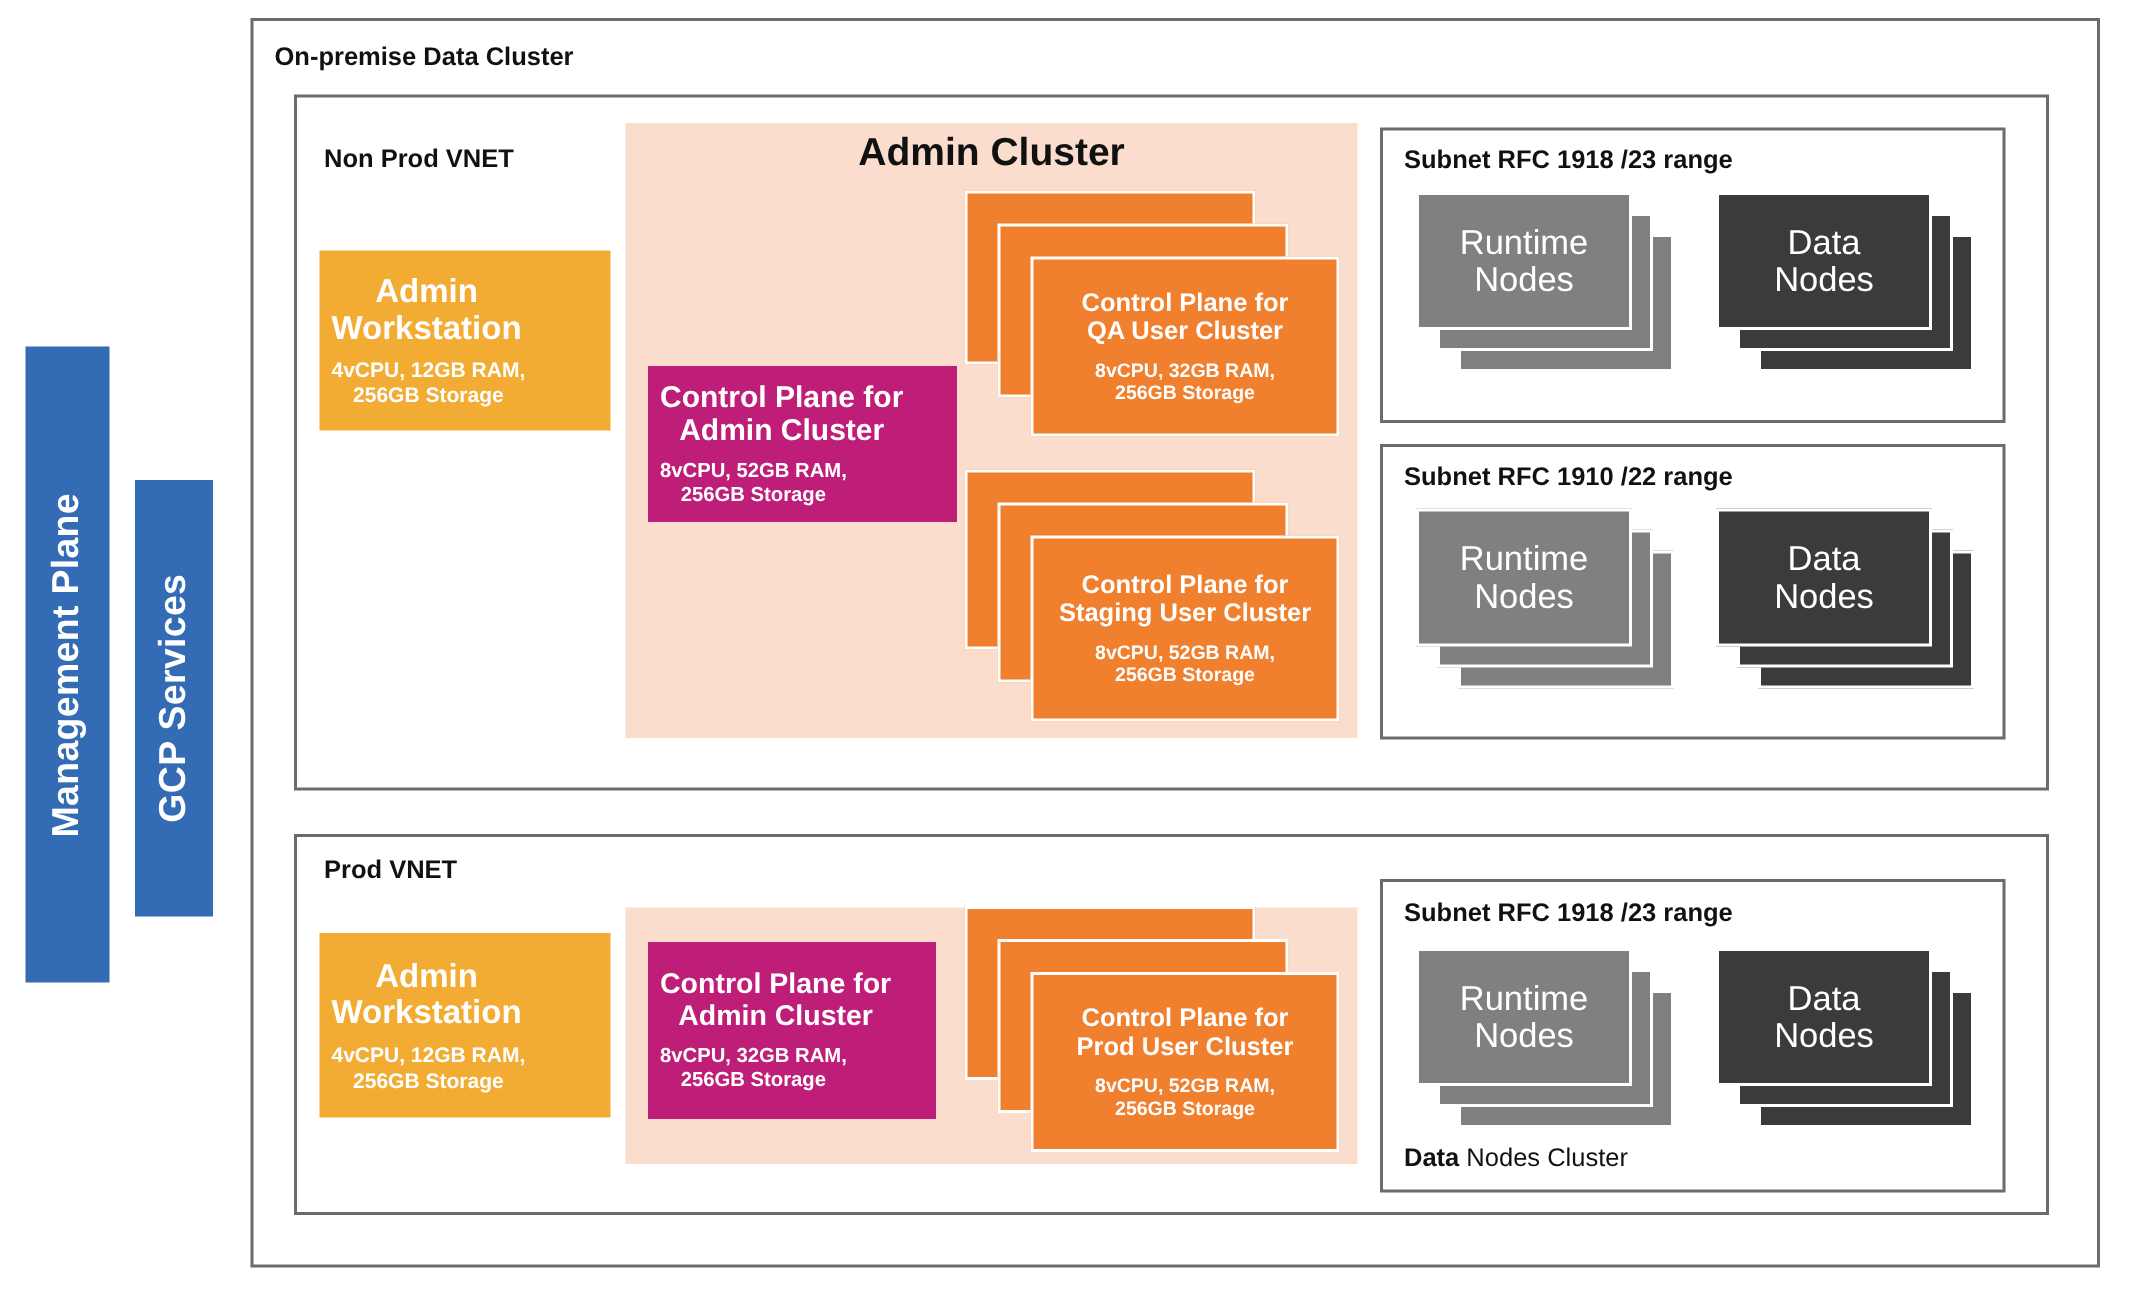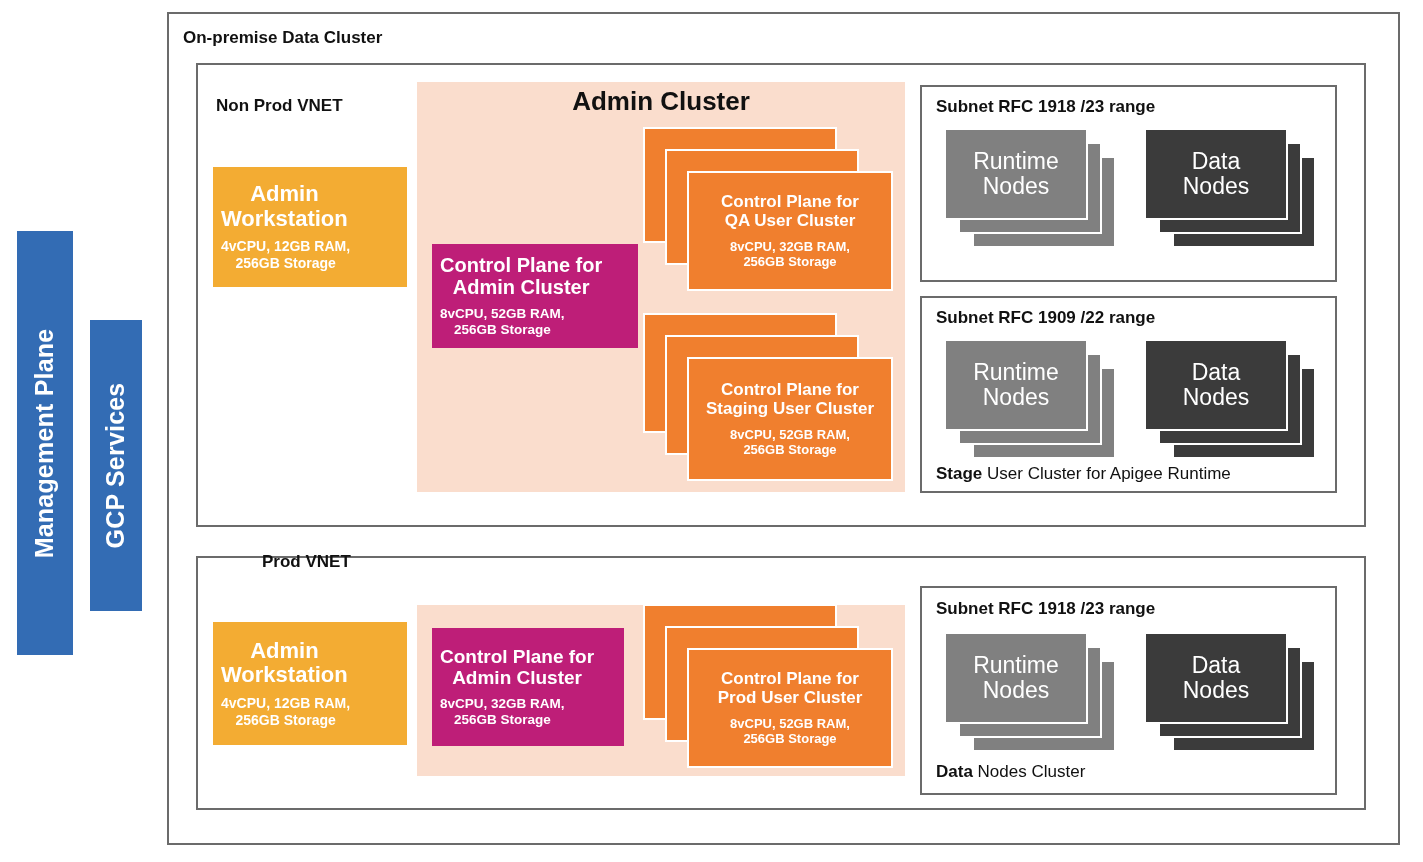--- a/index.html
+++ b/index.html
@@ -30,21 +30,21 @@
   .frame{border:2px solid #6b6b6b;background:transparent;}
   #outer-frame{left:167px;top:12px;width:1233px;height:833px;}
   #nonprod-vnet{left:196px;top:63px;width:1170px;height:464px;}
   #prod-vnet{left:196px;top:556px;width:1170px;height:254px;}
 
   .frame-title{
     font-weight:bold;font-size:17px;color:#111111;white-space:nowrap;
   }
   #dc-title{left:183px;top:28px;}
   #nonprod-title{left:216px;top:96px;}
-  #prod-title{left:216px;top:552px;margin-left:46px;}
+  #prod-title{left:216px;top:570px;}
 
   
   .pink-panel{background:#FADDCD;}
   #admin-cluster-panel-nonprod{left:417px;top:82px;width:488px;height:410px;}
   #admin-cluster-panel-prod{left:417px;top:605px;width:488px;height:171px;}
   #admin-cluster-title{
     left:417px;top:86px;width:488px;text-align:center;
     font-size:26px;font-weight:bold;color:#111111;
   }
 
@@ -186,35 +186,32 @@
   </div>
   <div class="nodestack data" style="left:222px;top:41px;width:175px;height:120px;">
     <div class="n back2"></div>
     <div class="n back1"></div>
     <div class="n front nw">Data
 Nodes</div>
   </div>
 </div>
 
 <div class="abs subnet" id="subnet-stage">
-  <div class="abs subnet-title" style="left:14px;top:10px;">Subnet RFC 1909 /22 range</div>
+  <div class="abs subnet-title" style="left:14px;top:10px;">Subnet RFC 1910 /22 range</div>
   <div class="nodestack runtime" style="left:22px;top:41px;width:175px;height:120px;">
     <div class="n back2"></div>
     <div class="n back1"></div>
     <div class="n front nw">Runtime
 Nodes</div>
   </div>
   <div class="nodestack data" style="left:222px;top:41px;width:175px;height:120px;">
     <div class="n back2"></div>
     <div class="n back1"></div>
     <div class="n front nw">Data
 Nodes</div>
-  </div>
-  <div class="abs subnet-footer" style="left:14px;top:166px;">
-    <b>Stage</b><span> User Cluster for Apigee Runtime</span>
   </div>
 </div>
 
 <div class="abs frame" id="prod-vnet"></div>
 <div class="abs frame-title" id="prod-title">Prod VNET</div>
 
 <div class="abs pink-panel" id="admin-cluster-panel-prod"></div>
 
 <div class="abs box amber" id="admin-ws-prod">
   <div class="ttl nw">Admin

